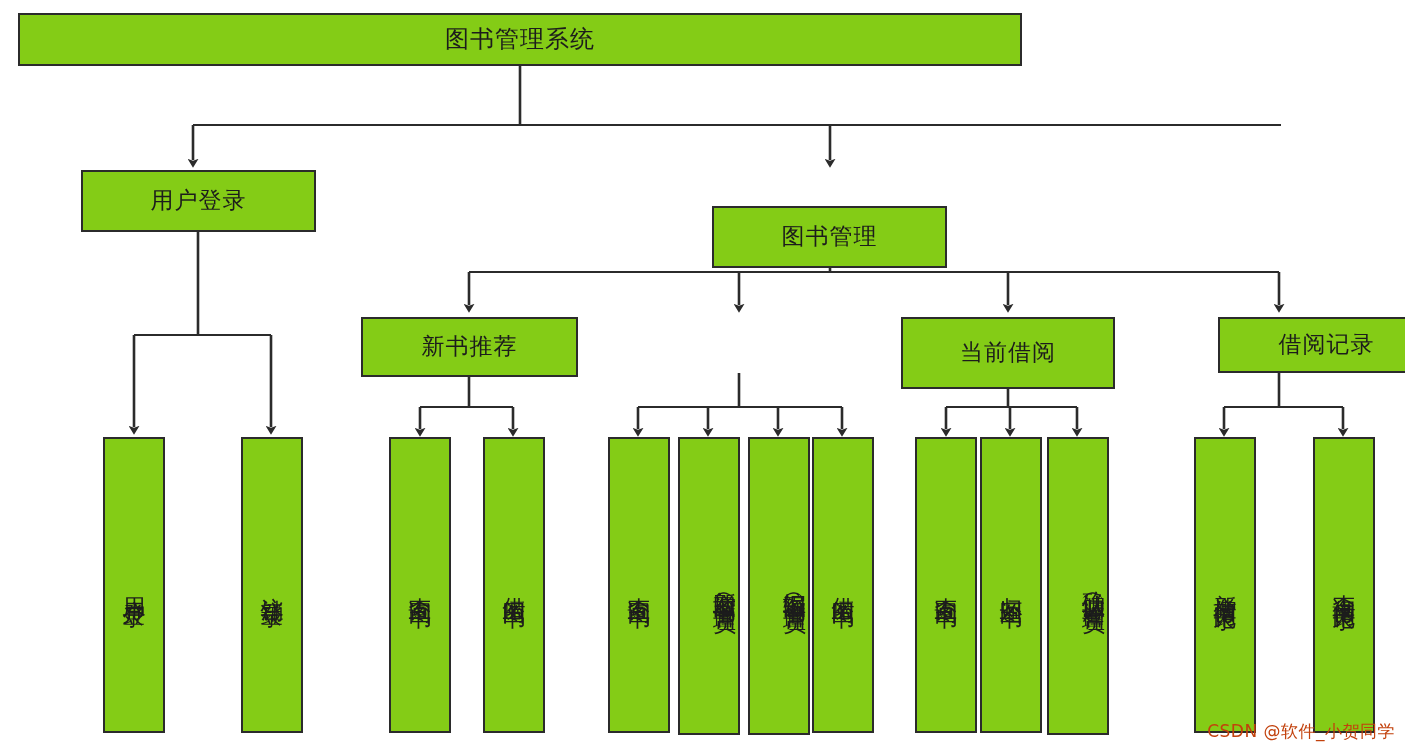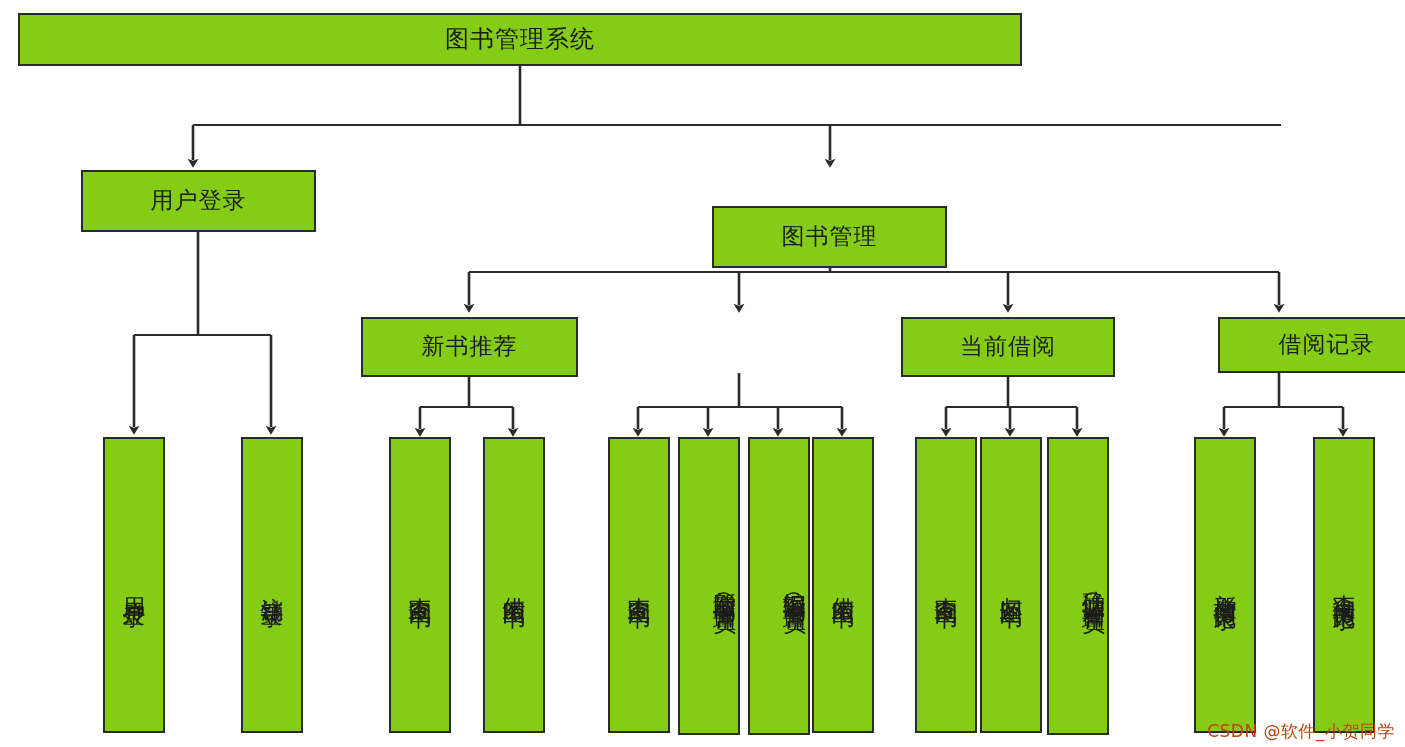--- a/index.html
+++ b/index.html
@@ -130,21 +130,21 @@
       <path d="M1343,407 L1343,429" marker-end="url(#arrow)"></path>
     </g>
   </svg>
 
   <div class="node horiz root" style="left:18px; top:13px; width:1004px; height:53px;">图书管理系统</div>
 
   <div class="node horiz" style="left:81px; top:170px; width:235px; height:62px;">用户登录</div>
   <div class="node horiz" style="left:712px; top:170px; width:235px; height:62px;margin-top:36px;">图书管理</div>
 
   <div class="node horiz" style="left:361px; top:317px; width:217px; height:60px;">新书推荐</div>
-  <div class="node horiz" style="left:901px; top:317px; width:214px; height:60px;">当前借阅</div>
+  <div class="node horiz" style="left:901px; top:317px; width:214px; height:72px;">当前借阅</div>
   <div class="node horiz" style="left:1170px; top:317px; width:217px; height:56px;margin-left:48px;">借阅记录</div>
 
   <div class="node vert mid" style="left:103px; top:437px; width:62px; height:296px;">
     <span class="vtext">用户登录</span>
   </div>
   <div class="node vert mid" style="left:241px; top:437px; width:62px; height:296px;">
     <span class="vtext">注销登录</span>
   </div>
 
   <div class="node vert mid" style="left:389px; top:437px; width:62px; height:296px;">

